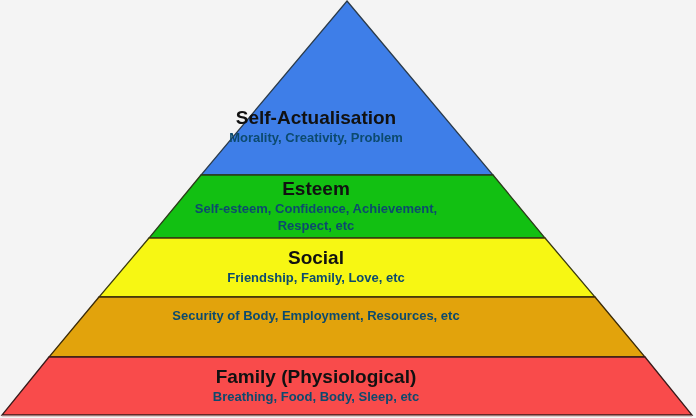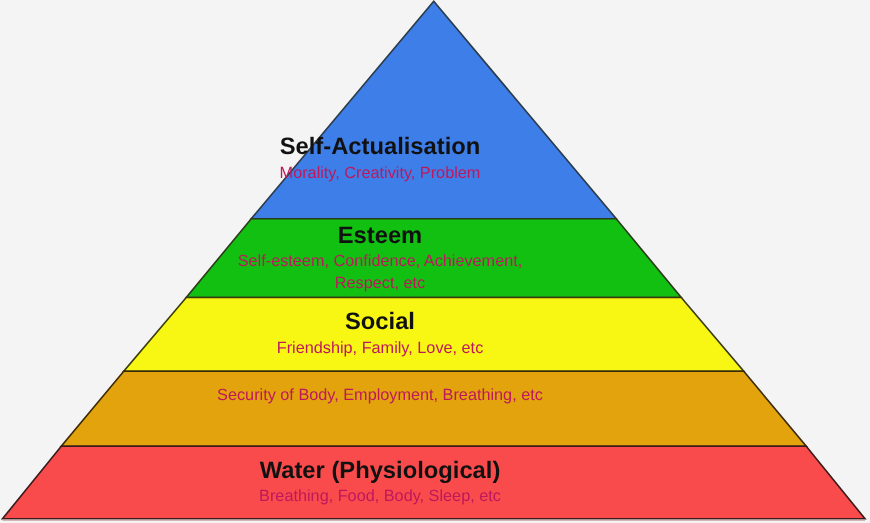--- a/index.html
+++ b/index.html
@@ -6,26 +6,26 @@
     body {
       width: 696px; height: 418px;
       background: #f4f4f4;
       position: relative;
       overflow: hidden;
       font-family: "Liberation Sans", sans-serif;
     }
     svg.pyr { position: absolute; left: 0; top: 0; }
     .label {
       position: absolute;
-      left: 0; width: 608px;
+      left: 12px; width: 608px;
       text-align: center;
       color: #111;
     }
     .title { font-weight: bold; font-size: 19px; line-height: 22px; }
-    .desc { font-size: 13px; line-height: 17px; color: #be185d; }
+    .desc { font-size: 13px; line-height: 17px; color: #0c4a6e; font-weight: bold; }
   </style>
 </head>
 <body>
 
 <svg class="pyr" width="696" height="418" viewBox="0 0 696 418">
 
   <polygon points="347,1 493,175 201,175" fill="#3e7ee8" stroke="#2b3b4a" stroke-width="1.3"></polygon>
   <polygon points="201,175 493,175 545,238 149,238" fill="#12c012" stroke="#2b3b1a" stroke-width="1.3"></polygon>
   <polygon points="149,238 545,238 595,297 99,297" fill="#f7f713" stroke="#3a3a10" stroke-width="1.3"></polygon>
   <polygon points="99,297 595,297 645,357 49,357" fill="#e2a30c" stroke="#3a2a08" stroke-width="1.3"></polygon>
@@ -43,19 +43,19 @@
   <div class="desc">Self-esteem, Confidence, Achievement,</div>
   <div class="desc">Respect, etc</div>
 </div>
 
 <div class="label" style="top:247px;">
   <div class="title">Social</div>
   <div class="desc">Friendship, Family, Love, etc</div>
 </div>
 
 <div class="label" style="top:307px;">
-  <div class="desc">Security of Body, Employment, Breathing, etc</div>
+  <div class="desc">Security of Body, Employment, Resources, etc</div>
 </div>
 
 <div class="label" style="top:366px;">
-  <div class="title">Water (Physiological)</div>
+  <div class="title">Family (Physiological)</div>
   <div class="desc">Breathing, Food, Body, Sleep, etc</div>
 </div>
 
 </body></html>

